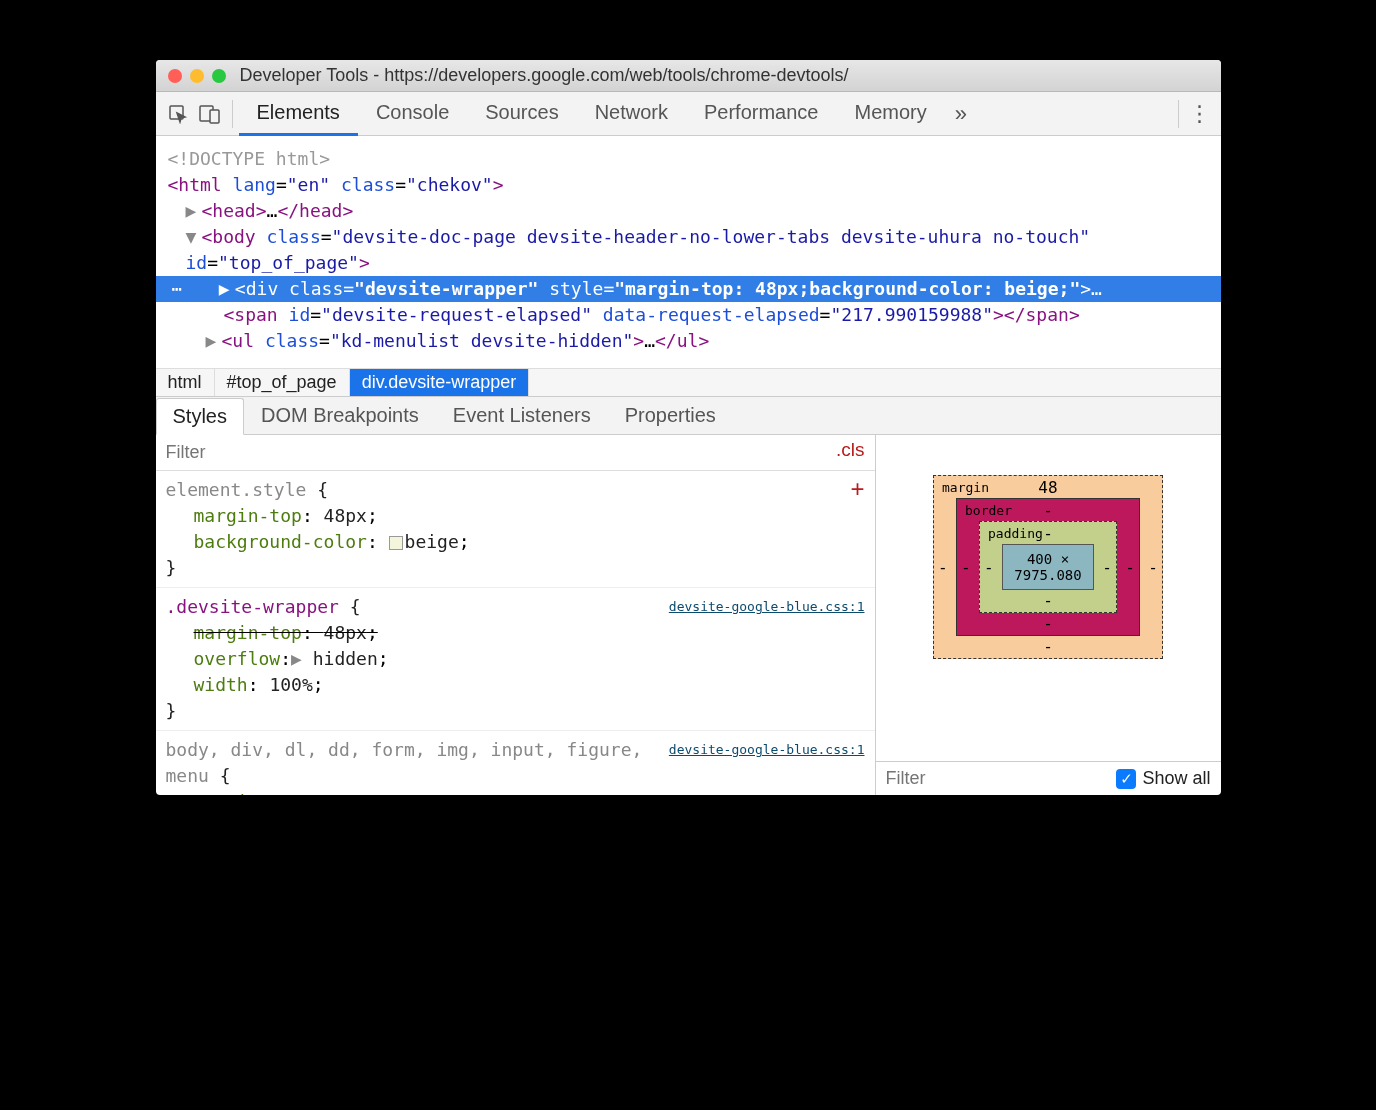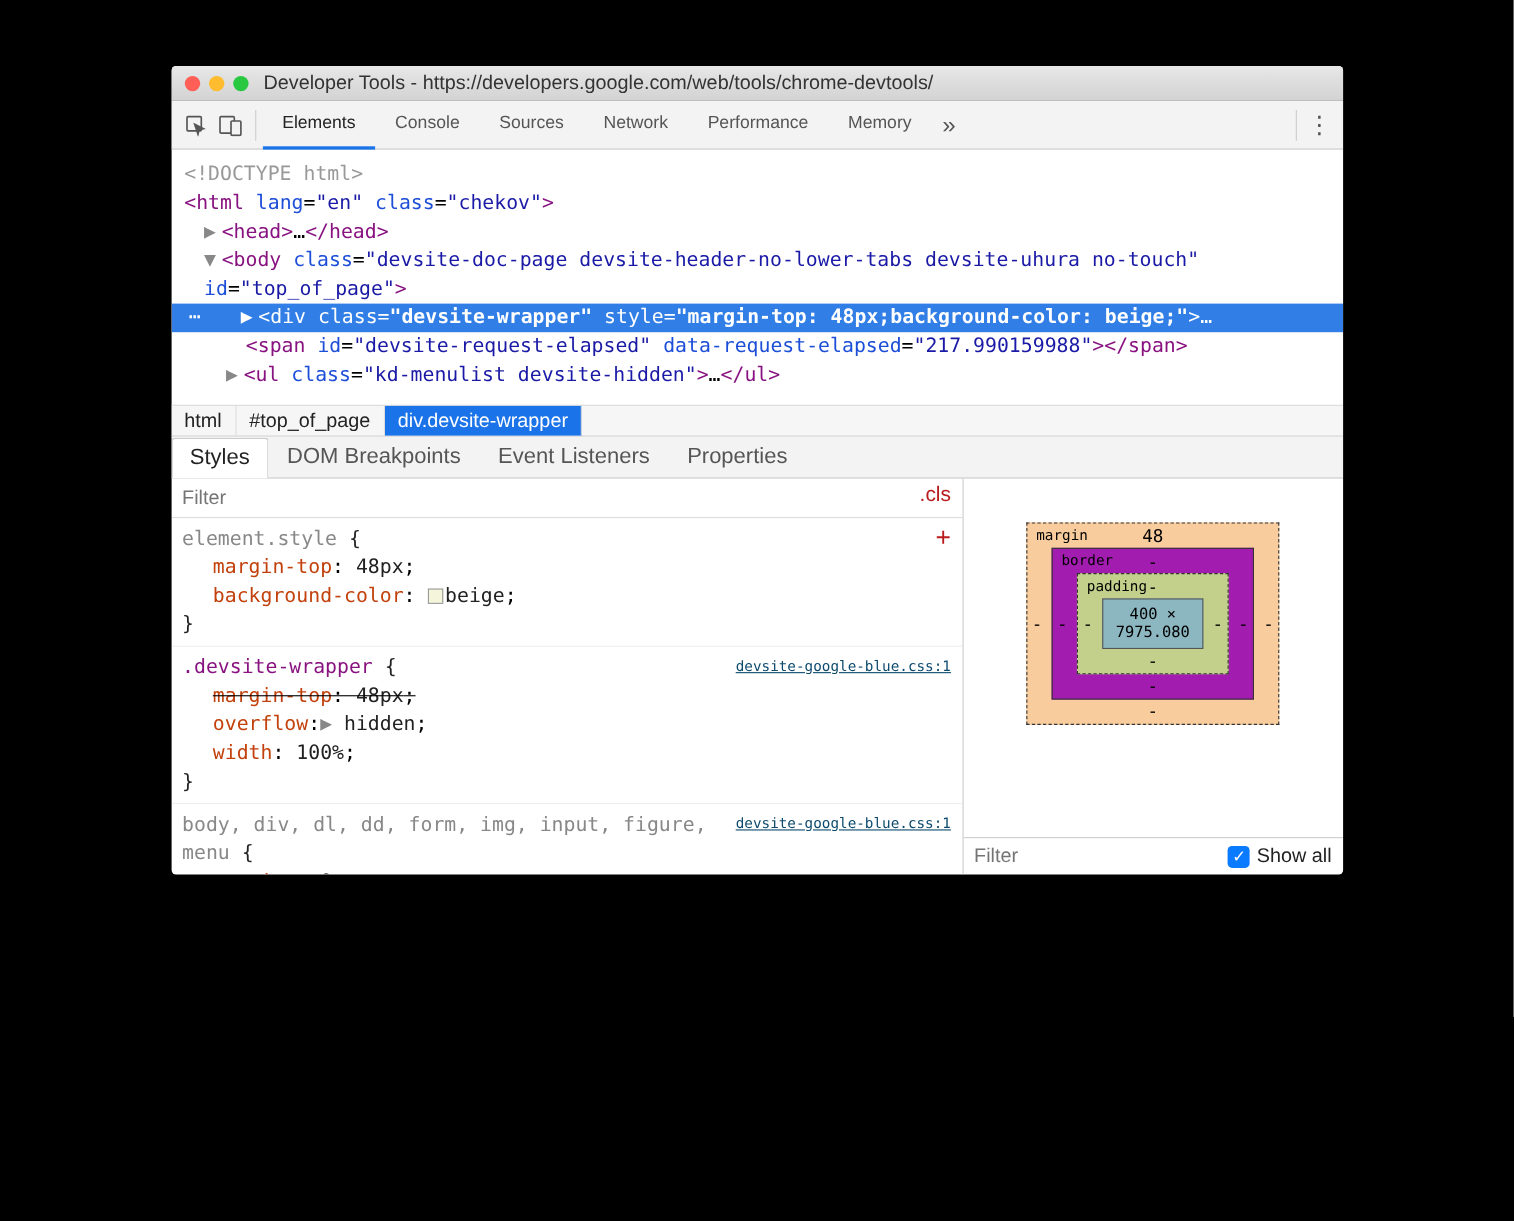--- a/index.html
+++ b/index.html
@@ -32,21 +32,21 @@
 .traffic span { width:14px; height:14px; border-radius:50%; display:block;}
 .tc { background:#ff5f57;} .ty{background:#febc2e;} .tg{background:#28c840;}
 .title { font-size:18px; color:#333; white-space:nowrap;}
 .toolbar {
   height:44px; background:#f3f3f3; border-bottom:1px solid #ccc;
   display:flex; align-items:center; padding:0 6px;
 }
 .tool-icon { width:32px; height:32px; display:flex; align-items:center; justify-content:center; color:#555;}
 .tool-sep { width:1px; height:28px; background:#ccc; margin:0 6px;}
 .tabs { display:flex; gap:0; align-items:center;}
-.tab { padding:0 18px; height:44px; display:flex; align-items:center; font-size:16px; color:#555; cursor:pointer; border-bottom:3px solid transparent;}
+.tab { padding:0 18px; height:44px; display:flex; align-items:center; font-size:20px; color:#555; cursor:pointer; border-bottom:3px solid transparent;}
 .tab.active { color:#222; border-bottom-color:#1a73e8;}
 .tab-more { padding:0 10px; font-size:22px; color:#555;}
 .spacer { flex:1;}
 .menu-btn { width:30px; text-align:center; color:#555; font-size:22px;}
 .dom {
   font-family: Menlo, Consolas, monospace; font-size:18px;
   padding:10px 12px 0 12px; line-height:26px;
   overflow:hidden;
   height: 232px;
 }
@@ -85,33 +85,33 @@
 .filter-row input{ border:none; outline:none; font-size:18px; color:#888; width:120px; background:transparent;}
 .fr-right{ margin-left:auto; display:flex; gap:14px; align-items:flex-end; color:#b91c1c;flex-direction:column;}
 .fr-btn{ font-family:inherit; font-size:19px;}
 .plus{ font-size:24px;}
 .rule{
   font-family:Menlo,Consolas,monospace; font-size:18px; padding:6px 10px;
   border-bottom:1px solid #eee; line-height:26px;
 }
 .rule .sel{ color:#888;}
 .rule .brace{ color:#222;}
-.rule .prop{ color:#c2410c;}
+.rule .prop{ color:#4d7c0f;}
 .rule .val{ color:#222;}
 .rule .link{ float:right; color:#0c4a6e; text-decoration:underline; font-size:13px;}
 .decl{ padding-left:28px;}
 .strike{ text-decoration:line-through;}
 .swatch{ display:inline-block; width:14px; height:14px; border:1px solid #999; background:#f5f5dc; vertical-align:-2px; margin-right:2px;}
 .tri-small{color:#888;}
 .box-pane{ width:345px; padding:40px 18px 10px; position:relative;}
 .box-model{ position:relative; width:230px; margin:0 auto; font-family:Menlo,monospace; font-size:14px;}
 .bm{ position:relative; padding:22px; text-align:center;}
 .bm-label{ position:absolute; top:4px; left:8px; font-size:13px;}
 .bm-margin{ background:#f9cc9d; border:1px dashed #333;}
-.bm-border{ background:#a21caf; border:1px solid #333;}
+.bm-border{ background:#be185d; border:1px solid #333;}
 .bm-padding{ background:#c3d08b; border:1px dashed #333;}
 .bm-content{ background:#8cb6c0; border:1px solid #555; padding:6px 10px; font-size:14px;}
 .bm-side{ position:absolute; font-size:16px;}
 .bm .top{ top:2px; left:50%; transform:translateX(-50%);}
 .bm .bot{ bottom:2px; left:50%; transform:translateX(-50%);}
 .bm .lft{ left:4px; top:50%; transform:translateY(-50%);}
 .bm .rgt{ right:4px; top:50%; transform:translateY(-50%);}
 .bottom-filter{
   position:absolute; bottom:0; left:0; right:0; height:34px; border-top:1px solid #ccc;
   display:flex; align-items:center; padding:0 10px; font-size:18px; color:#888;

